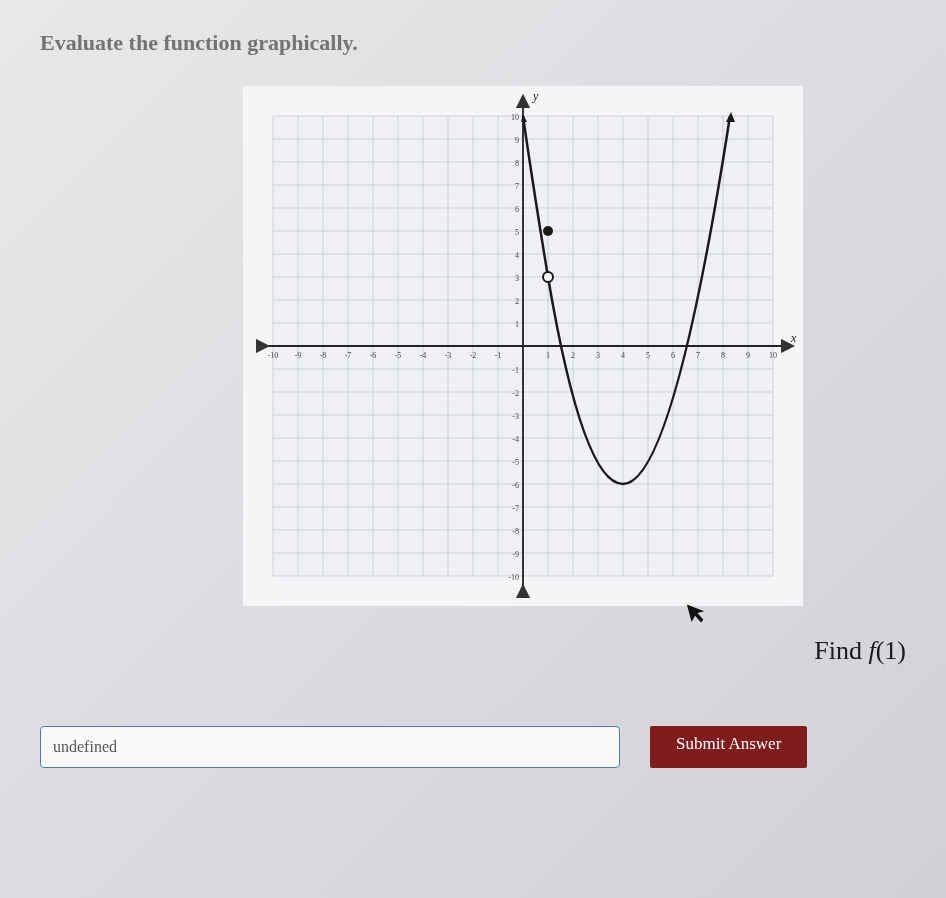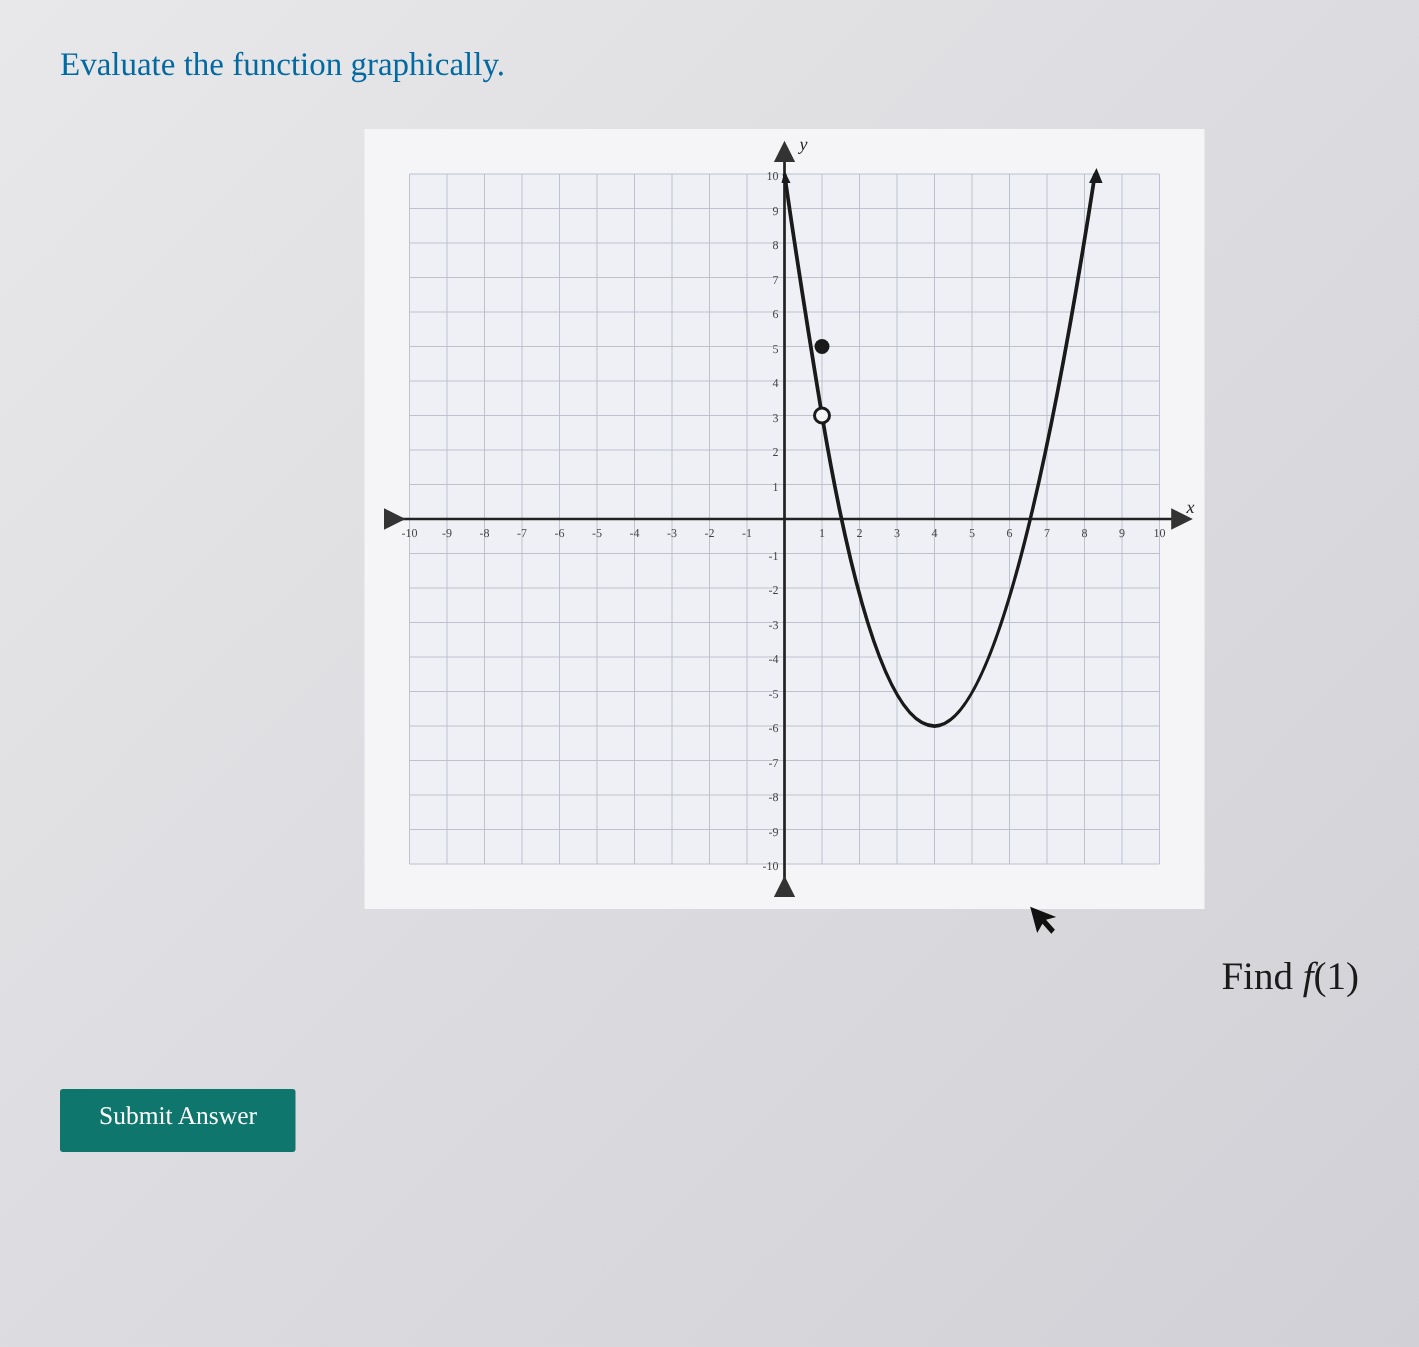--- a/index.html
+++ b/index.html
@@ -7,22 +7,22 @@
       font-family: Georgia, 'Times New Roman', serif;
       background: linear-gradient(135deg, #e8e8ea 0%, #dcdce0 50%, #d0d0d6 100%);
       width: 946px;
       height: 898px;
       padding: 30px 40px;
       position: relative;
       overflow: hidden;
     }
     .question-title {
       font-size: 22px;
-      font-weight: normal;
-      color: #0369a1;
+      font-weight: bold;
+      color: #737373;
       margin-bottom: 30px;
       font-family: Georgia, serif;
     }
     .graph-container {
       display: flex;
       justify-content: center;
       margin: 20px 0 10px 100px;
     }
     .graph {
       background: #f5f5f8;
@@ -63,21 +63,21 @@
       height: 42px;
       border: 1px solid #4a7ab8;
       border-radius: 4px;
       padding: 8px 12px;
       font-size: 16px;
       font-family: Georgia, serif;
       color: #555;
       background: #fafafa;
     }
     .submit-btn {
-      background: #0f766e;
+      background: #7f1d1d;
       color: #fff;
       border: none;
       padding: 12px 26px 18px 26px;
       font-size: 17px;
       font-family: Georgia, serif;
       cursor: pointer;
       border-radius: 2px;
       height: 42px;
       display: flex;
       align-items: center;
@@ -223,15 +223,16 @@
       <path d="M2 2 L2 20 L7 15 L11 23 L14 21 L10 13 L17 13 Z" fill="#111"></path>
     </svg>
 </div>
 
 <div class="find-label">
   <span>Find </span><span class="func">f</span><span>(1)</span>
 </div>
 
 <div class="answer-section">
   <div class="answer-row">
+    <input class="answer-input" type="text" value="undefined" style="">
     <button class="submit-btn">Submit Answer</button>
   </div>
 </div>
 
 </body></html>

